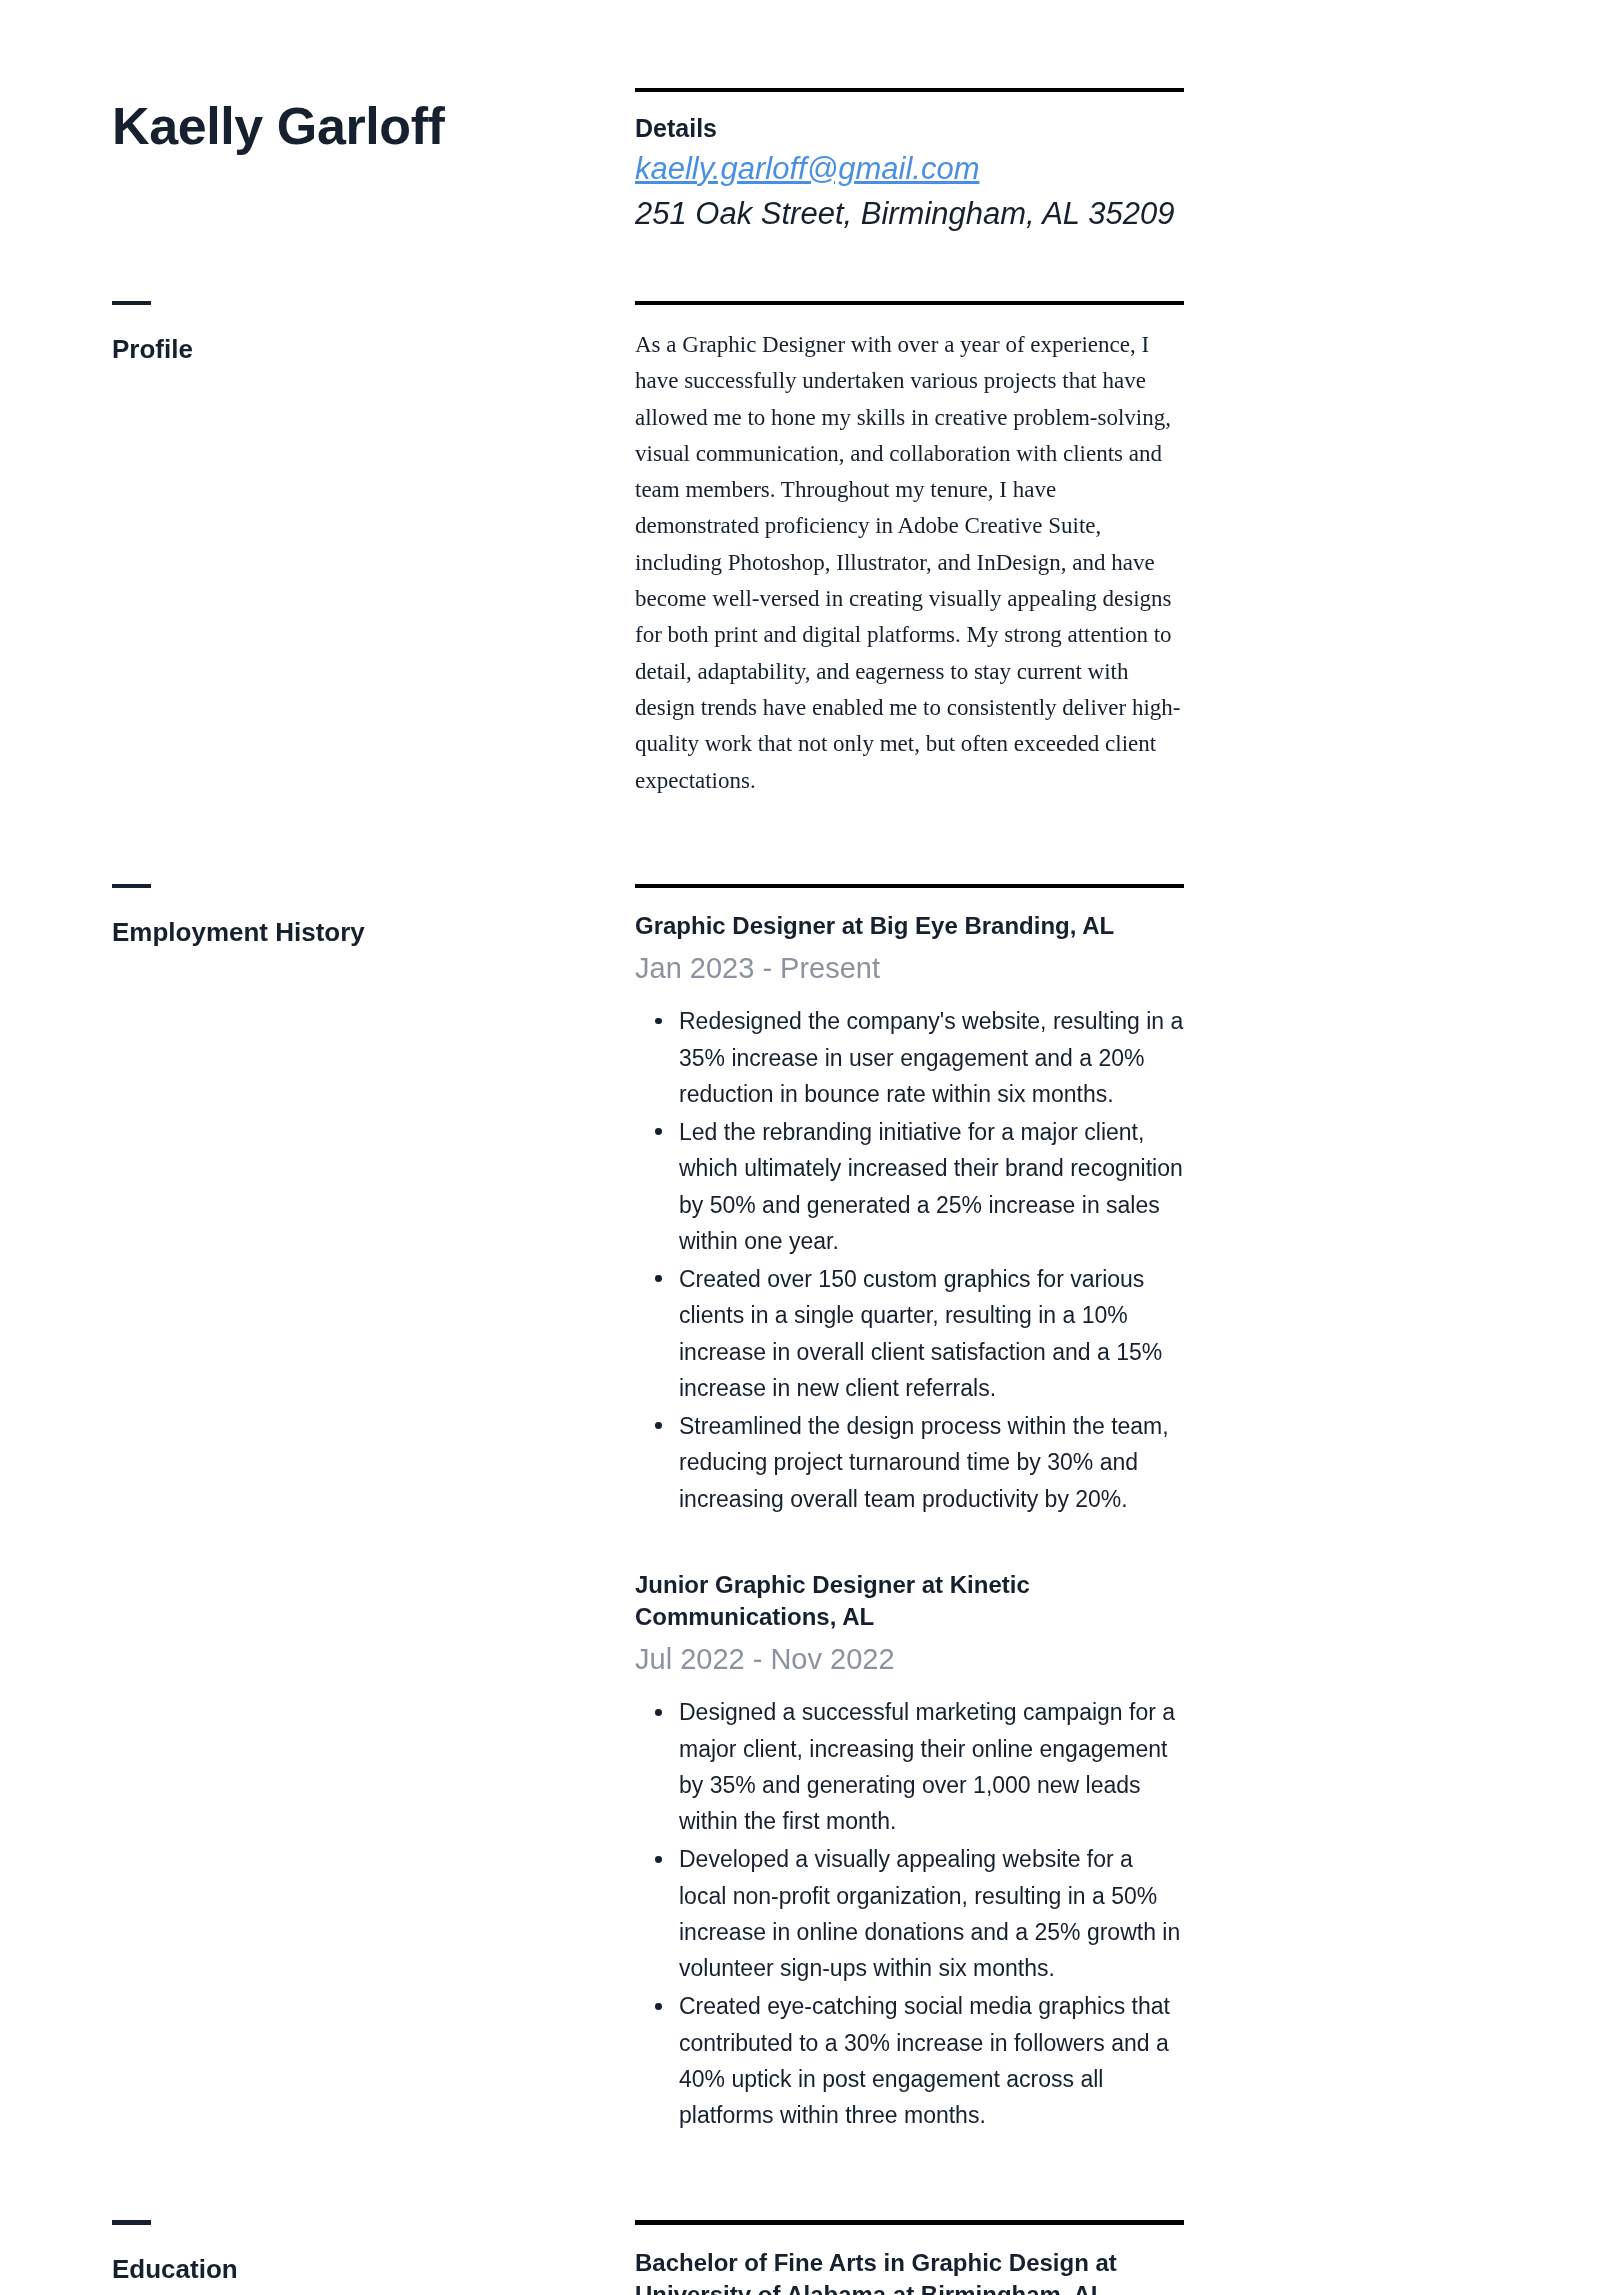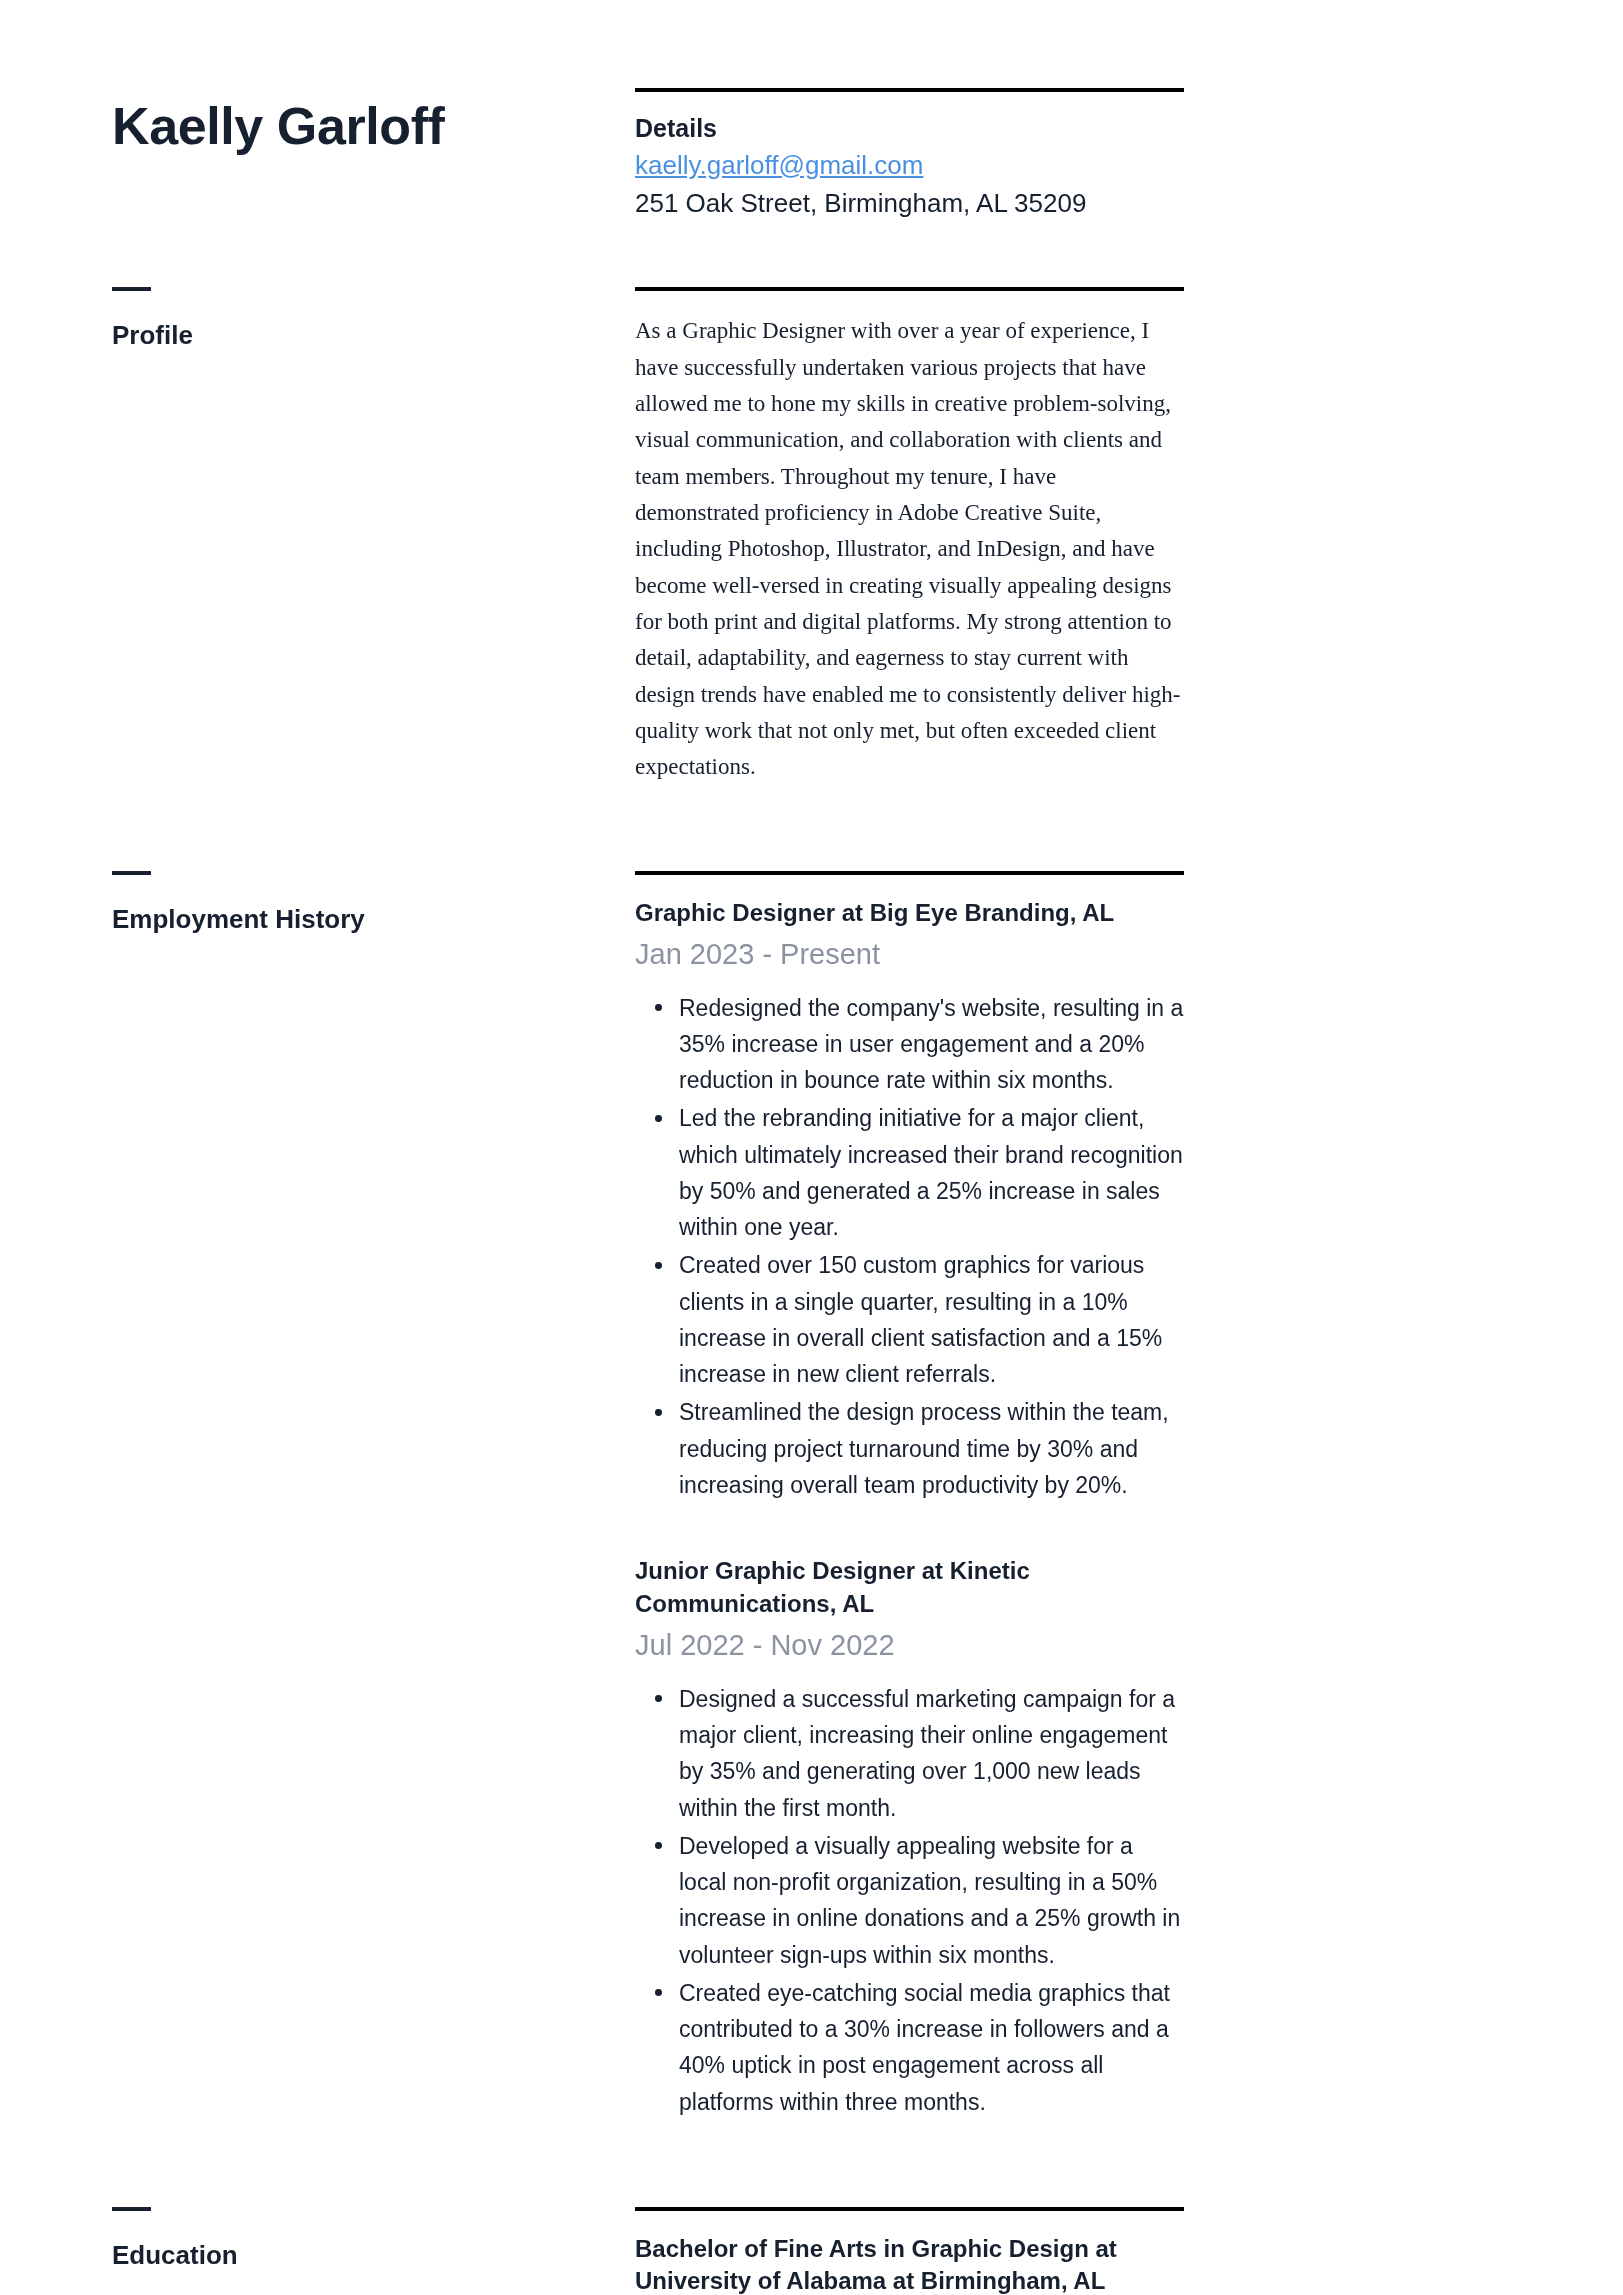--- a/index.html
+++ b/index.html
@@ -62,24 +62,25 @@
     width: 100%;
   }
   .block-heading {
     font-size: 25px;
     font-weight: bold;
     color: #16202f;
     margin: 19.5px 0 0 0;
     line-height: 1.3;
   }
   .detail-line {
-    font-size: 26px;
+    font-size: 31px;
     line-height: 1.35;
     color: #16202f;
     margin: 3.4px 0 0 0;
+    font-style: italic;
   }
   .detail-line a {
     color: #4a90e2;
     text-decoration: underline;
   }
 
   
   .section {
     display: flex;
     align-items: flex-start;

